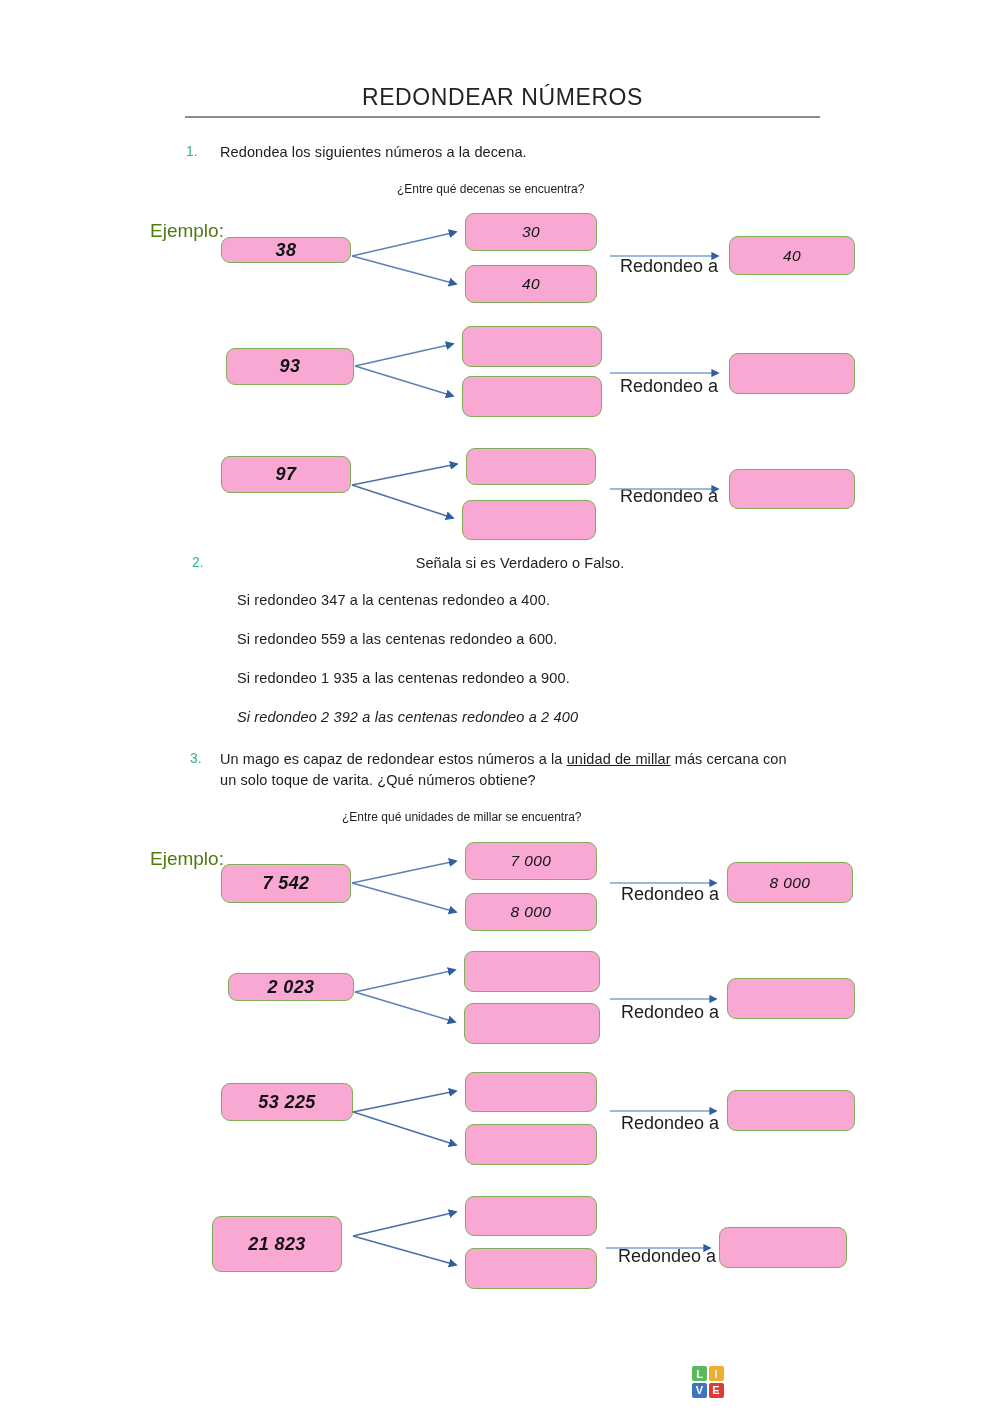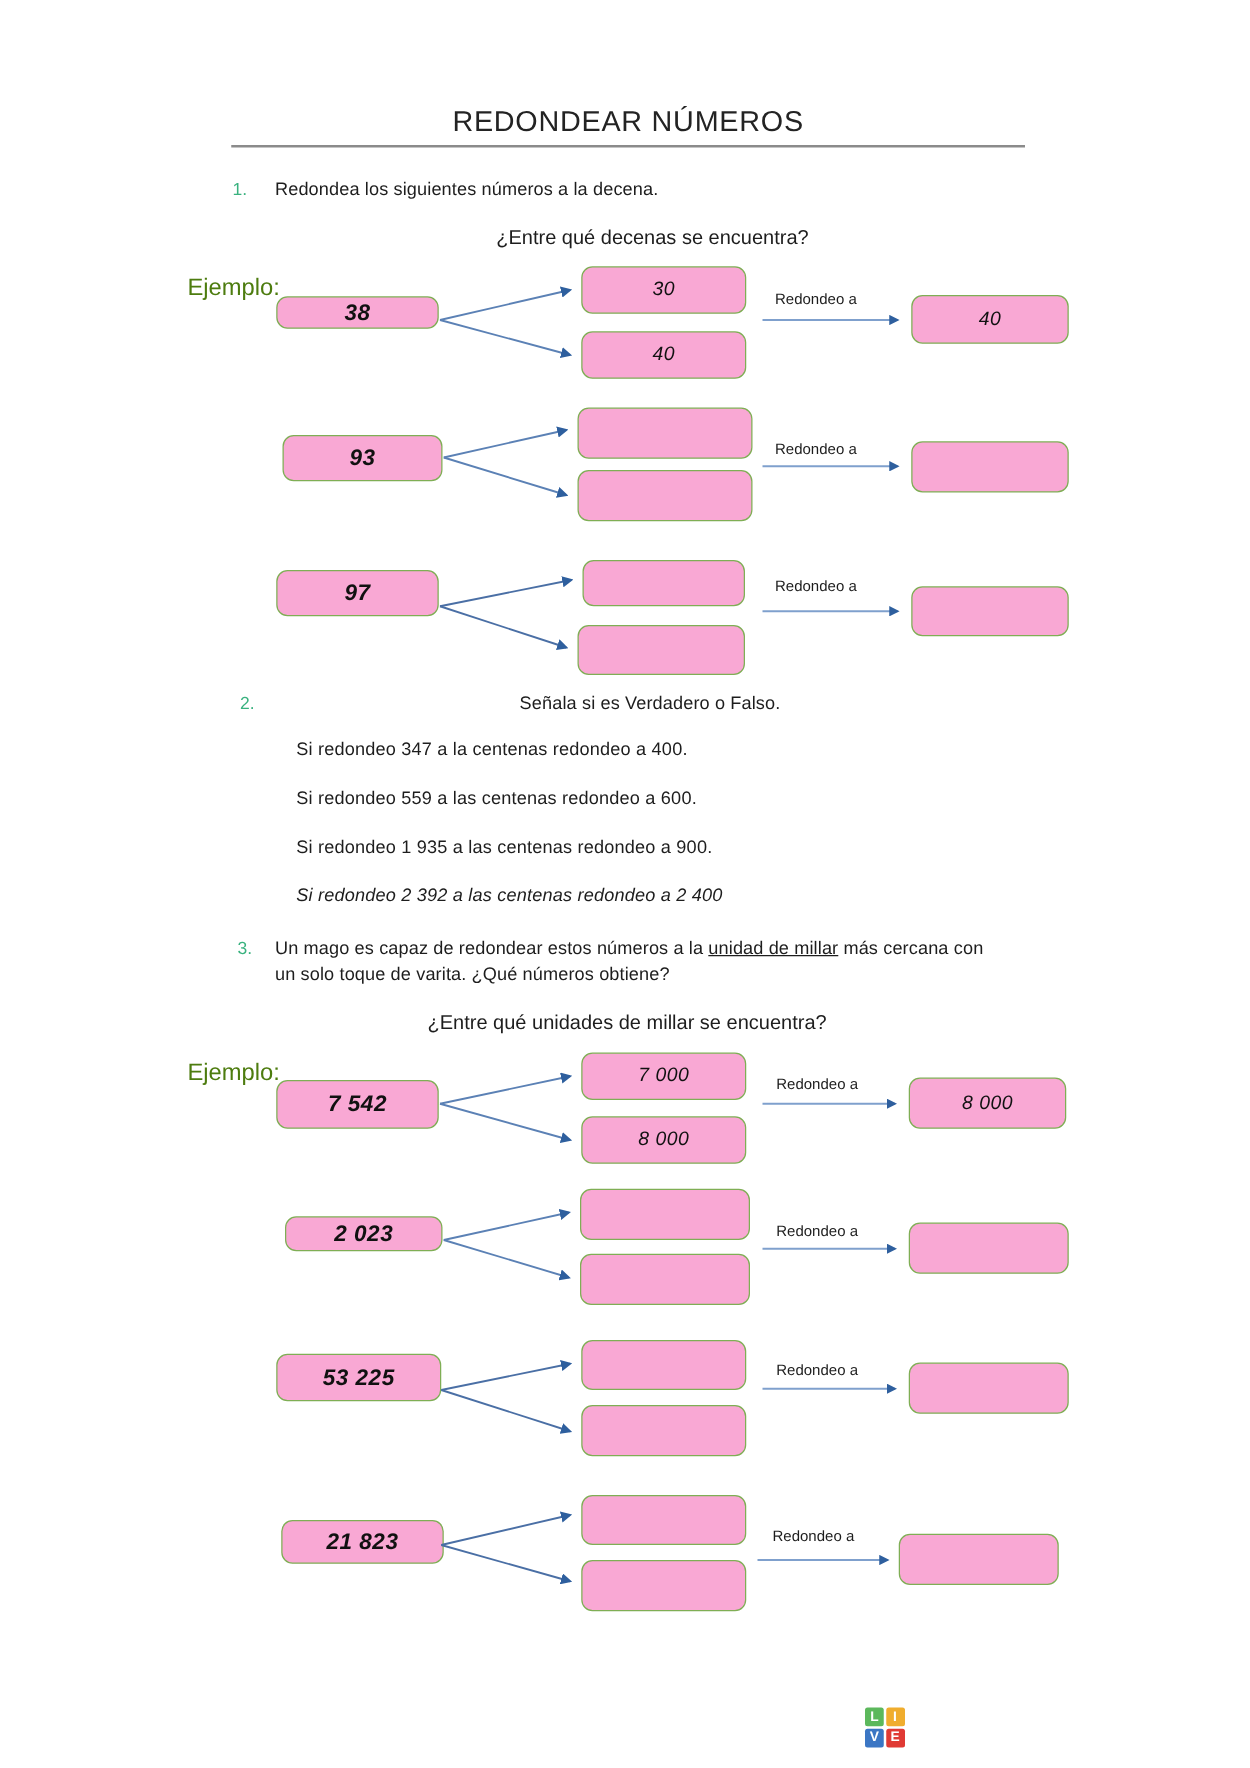--- a/index.html
+++ b/index.html
@@ -39,21 +39,21 @@
   .q-text {
     position: absolute;
     font-size: 14.5px;
     color: #1d1d1d;
     line-height: 1.45;
     letter-spacing: 0.1px;
   }
   .q-text .ul { text-decoration: underline; }
   .center-prompt {
     position: absolute;
-    font-size: 16px;
+    font-size: 12px;
     color: #1d1d1d;
     font-weight: 500;
   }
   .vf-line {
     position: absolute;
     font-size: 14.5px;
     color: #1d1d1d;
     letter-spacing: 0.15px;
   }
   .ejemplo {
@@ -83,23 +83,24 @@
   
   .arrows {
     position: absolute;
     left: 0; top: 0;
     width: 1000px; height: 1414px;
     pointer-events: none;
   }
 
   .redondeo-label {
     position: absolute;
-    font-size: 12px;
+    font-size: 18px;
     color: #1d1d1d;
     white-space: nowrap;
+    margin-top: 24px;
   }
 
   
   .lw-logo {
     position: absolute;
     left: 692px; top: 1366px;
     display: flex;
     align-items: center;
     gap: 3px;
   }
@@ -179,21 +180,21 @@
   <div class="box mid" style="left:464px; top:1003px; width:136px; height:41px;"></div>
   <div class="redondeo-label" style="left:621px; top:978px;">Redondeo a</div>
   <div class="box mid" style="left:727px; top:978px; width:128px; height:41px;"></div>
 
   <div class="box val-lg" style="left:221px; top:1083px; width:132px; height:38px;">53 225</div>
   <div class="box mid" style="left:465px; top:1072px; width:132px; height:40px;"></div>
   <div class="box mid" style="left:465px; top:1124px; width:132px; height:41px;"></div>
   <div class="redondeo-label" style="left:621px; top:1089px;">Redondeo a</div>
   <div class="box mid" style="left:727px; top:1090px; width:128px; height:41px;"></div>
 
-  <div class="box val-lg" style="left:225px; top:1216px; width:130px; height:35px;">21 823</div>
+  <div class="box val-lg" style="left:212px; top:1216px; width:130px; height:56px;">21 823</div>
   <div class="box mid" style="left:465px; top:1196px; width:132px; height:40px;"></div>
   <div class="box mid" style="left:465px; top:1248px; width:132px; height:41px;"></div>
   <div class="redondeo-label" style="left:618px; top:1222px;">Redondeo a</div>
   <div class="box mid" style="left:719px; top:1227px; width:128px; height:41px;"></div>
 
   <svg class="arrows" viewBox="0 0 1000 1414">
     <defs>
       <marker id="ah" viewBox="0 0 10 10" refX="8" refY="5" markerWidth="6" markerHeight="6" orient="auto-start-reverse">
         <path d="M 0 0 L 10 5 L 0 10 z" fill="#2e5f9e"></path>
       </marker>

